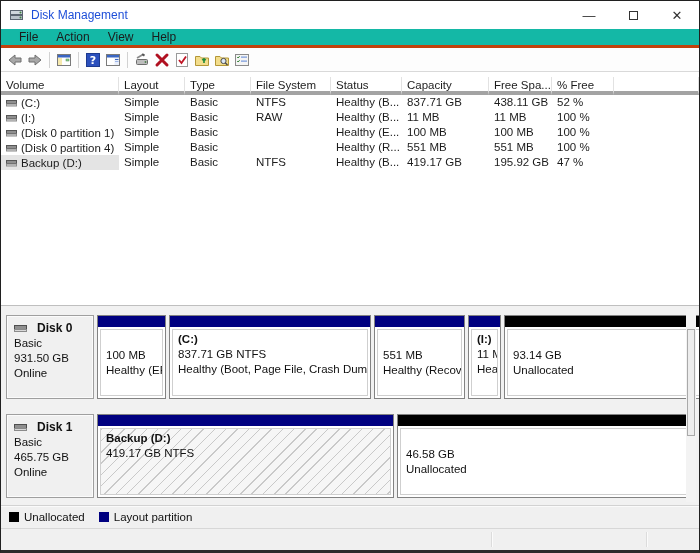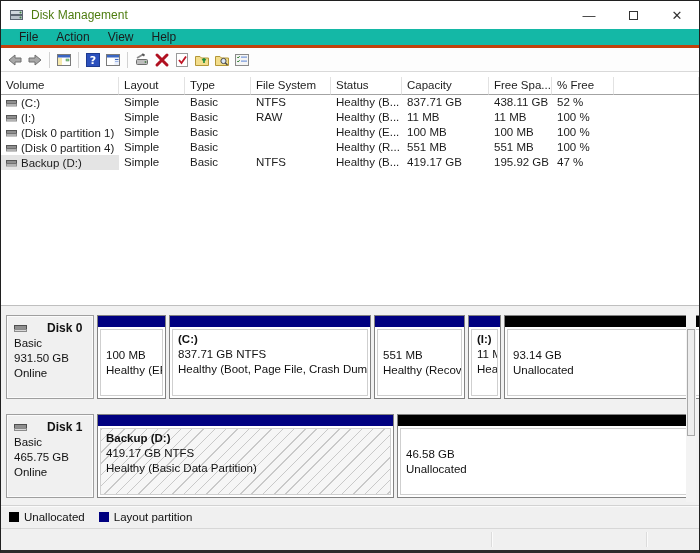--- a/index.html
+++ b/index.html
@@ -8,57 +8,57 @@
 
   .window {
     width:700px; height:553px;
     border:1px solid #202020; border-bottom:3px solid #2b2b2b;
     background:#fff; display:flex; flex-direction:column; overflow:hidden;
   }
 
   
   .titlebar { height:28px; display:flex; align-items:center; background:#fff; flex:0 0 auto; }
   .title-icon { width:16px; height:16px; margin:0 6px 0 8px; flex:0 0 auto; }
-  .title-text { font-size:12px; color:#4d7c0f; }
+  .title-text { font-size:12px; color:#1d4ed8; }
   .win-controls { margin-left:auto; display:flex; height:100%; }
   .win-btn { width:44px; display:flex; align-items:center; justify-content:center;
              font-size:13px; color:#333; cursor:default; }
   .max-box { width:9px; height:9px; border:1px solid #333; display:inline-block; }
 
   
   .menubar { height:19px; display:flex; align-items:center; padding-left:9px;
              border-bottom:3px solid #c2410c; background:#14b8a6; flex:0 0 auto; }
   .menu-item { font-size:12px; color:#1b1b1b; padding:0 9px; }
 
   
   .toolbar { height:24px; display:flex; align-items:center; padding-left:4px;
              border-bottom:1px solid #d9d9d9; background:#fdfdfd; flex:0 0 auto; }
   .tb-icon { width:20px; height:20px; display:flex; align-items:center; justify-content:center; }
   .tb-sep { width:1px; height:16px; background:#d2d2d2; margin:0 4px; }
 
   
   .listpane { height:233px; background:#fff; flex:0 0 auto; padding-top:5px; overflow:hidden; }
   .vgrid { display:grid; grid-template-columns:118px 66px 66px 80px 71px 87px 63px 62px 1fr; }
   .hcell { height:18px; font-size:11.5px; color:#1c1c1c; background:#fff;
-           border-bottom:1px solid #a3a3a3; border-right:1px solid #e2e2e2;
+           border-bottom:4px solid #a3a3a3; border-right:1px solid #e2e2e2;
            padding:2px 0 0 5px; white-space:nowrap; overflow:hidden; }
   .vrow .cell { height:15px; font-size:11.5px; color:#1c1c1c; padding:1px 0 0 5px;
                 white-space:nowrap; overflow:hidden; }
   .volcell { display:flex; align-items:center; gap:4px; }
   .volcell.sel { background:#e4e4e4; }
   .vol-ico { flex:0 0 auto; }
 
   
   .graphpane { height:200px; background:#f1f1f1; border-top:1px solid #bfbfbf;
                position:relative; flex:0 0 auto; padding:9px 0 0 5px; }
   .diskrow { display:flex; align-items:stretch; margin-bottom:15px; }
   .disklabel { width:88px; height:84px; border:1px solid #9f9f9f; background:#f0f0f0;
                padding:5px 0 0 7px; font-size:11.5px; line-height:15px; flex:0 0 auto;
                box-shadow:inset 0 0 0 1px #fbfbfb; }
-  .diskname { font-weight:bold; font-size:12px; display:flex; align-items:center; gap:20px; }
+  .diskname { font-weight:bold; font-size:12px; display:flex; align-items:center; gap:10px; }
   .parts { display:flex; gap:3px; margin-left:3px; }
   .part { height:84px; border:1px solid #828282; background:#fff; display:flex; flex-direction:column; }
   .band { height:11px; flex:0 0 auto; }
   .band.primary { background:#000080; }
   .band.unalloc { background:#000000; }
   .pcontent { flex:1; margin:2px; border:1px solid #cfcfcf; background:#fff;
               padding:2px 2px 0 5px; overflow:hidden; font-size:11.5px; line-height:15px;
               white-space:nowrap; display:flex; flex-direction:column; }
   .pcontent.center { justify-content:center; padding-top:0; }
   .pcontent.hatch {
@@ -360,21 +360,20 @@
         <div>Basic</div>
         <div>465.75 GB</div>
         <div>Online</div>
       </div>
       <div class="parts">
         <div class="part" style="width:297px">
           <div class="band primary"></div>
           <div class="pcontent hatch">
             <div class="ptitle">Backup  (D:)</div>
             <div>419.17 GB NTFS</div>
-            <div>Healthy (Basic Data Partition)</div>
           </div>
         </div>
         <div class="part" style="width:294px">
           <div class="band unalloc"></div>
           <div class="pcontent center">
             <div>46.58 GB</div>
             <div>Unallocated</div>
           </div>
         </div>
       </div>

